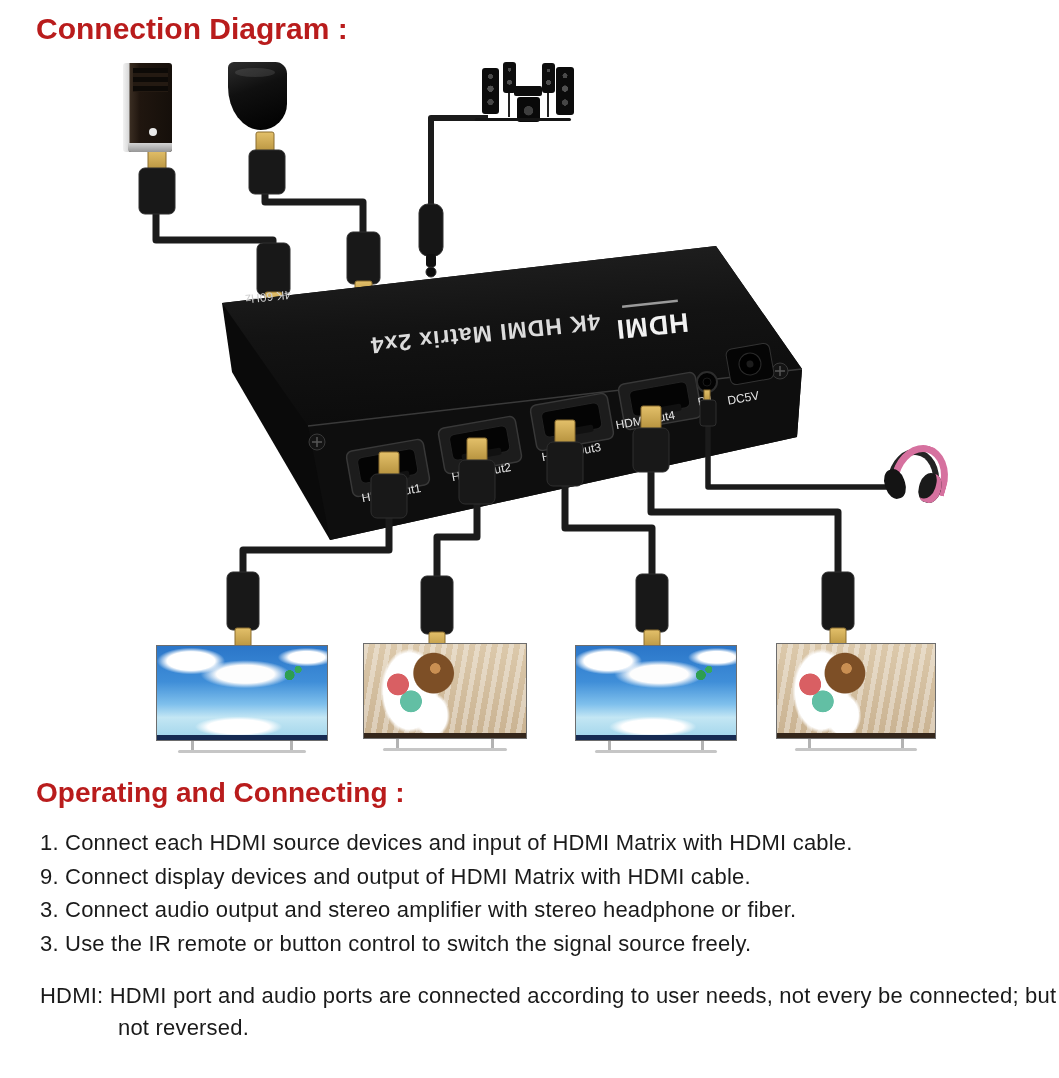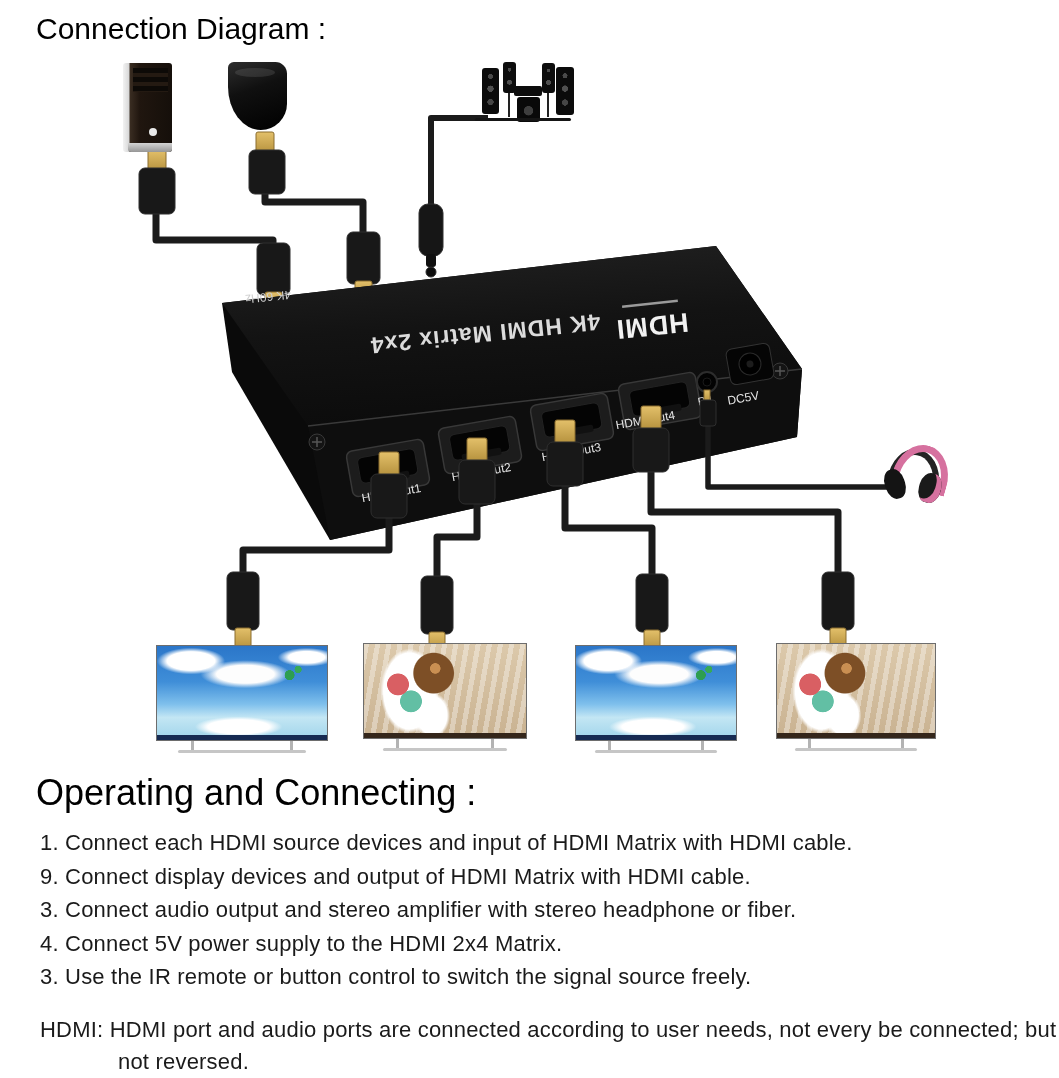--- a/index.html
+++ b/index.html
@@ -1,17 +1,17 @@
 <!DOCTYPE html>
 <html><head>
 <meta charset="utf-8">
 <style>
   html,body{margin:0;padding:0;background:#ffffff;}
   body{width:1059px;height:1078px;font-family:"Liberation Sans",sans-serif;color:#1a1a1a;overflow:hidden;}
-  h1,h2{font-weight:normal;color:#000000;}
+  h1,h2{font-weight:bold;color:#b91c1c;}
   h1{font-size:30px;margin:13px 0 0 36px;line-height:32px;}
   .diagram{position:relative;width:1059px;height:720px;}
   .diagram svg{position:absolute;left:0;top:0;z-index:2;}
   .device{position:absolute;z-index:3;}
 
   
   .tower{left:123px;top:18px;width:49px;height:89px;border-radius:3px;
     background:linear-gradient(90deg,#f2f2f2 0,#d8d8d8 6px,#3a2d22 7px,#20160f 34%,#150f0a 100%);}
   .tower-vent{position:absolute;left:10px;right:4px;top:5px;height:24px;
     background:repeating-linear-gradient(180deg,#0d0a07 0 5px,#241a12 5px 9px);}
@@ -75,21 +75,21 @@
     radial-gradient(circle 22px at 43% 31%, #7d4f26 90%, rgba(0,0,0,0) 95%),
     radial-gradient(circle 12px at 21% 43%, #d95f63 88%, rgba(0,0,0,0) 94%),
     radial-gradient(circle 12px at 29% 61%, #62bfa4 88%, rgba(0,0,0,0) 94%),
     radial-gradient(ellipse 34px 50px at 28% 50%, #ffffff 76%, rgba(255,255,255,0) 85%),
     radial-gradient(ellipse 22px 28px at 42% 76%, #ffffff 68%, rgba(255,255,255,0) 82%),
     repeating-linear-gradient(100deg, rgba(255,255,255,0.35) 0 5px, rgba(0,0,0,0) 5px 11px),
     linear-gradient(180deg,#dcc9ab,#c9b291);}
 
   
   .textblock{margin-left:36px;}
-  h2{font-size:36px;margin:12px 0 10px 0;line-height:32px;}
+  h2{font-size:28px;margin:12px 0 10px 0;line-height:32px;}
   .steps{margin-top:17px;}
   .step{font-size:22px;line-height:33.5px;padding-left:4px;letter-spacing:0.2px;}
   .note{margin-top:20px;font-size:22px;line-height:32px;width:975px;padding-left:82px;text-indent:-78px;letter-spacing:0.2px;}
 </style>
 </head>
 <body>
 
 <h1>Connection Diagram :</h1>
 
 <div class="diagram">
@@ -272,17 +272,16 @@
     <div class="stand"></div>
   </div>
 </div>
 
 <div class="textblock">
   <h2>Operating and Connecting :</h2>
   <div class="steps">
     <div class="step">1. Connect each HDMI source devices and input of HDMI Matrix with HDMI cable.</div>
     <div class="step">9. Connect display devices and output of HDMI Matrix with HDMI cable.</div>
     <div class="step">3. Connect audio output and stereo amplifier with stereo headphone or fiber.</div>
-    <div class="step">4. Connect 5V power supply to the HDMI 2x4 Matrix.</div>
     <div class="step">3. Use the IR remote or button control to switch the signal source freely.</div>
   </div>
   <div class="note"><span>HDMI:</span> <span>HDMI port and audio ports are connected according to user needs, not every be connected; but not reversed.</span></div>
 </div>
 
 </body></html>

